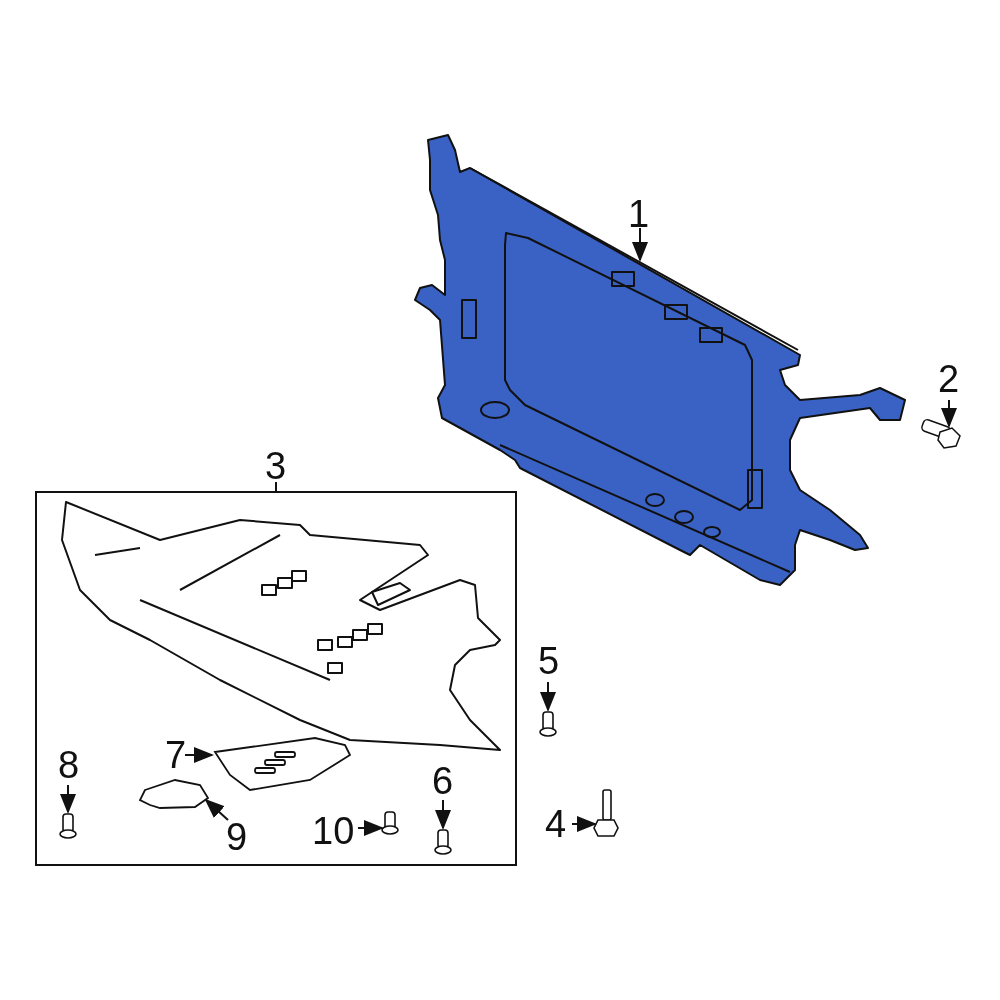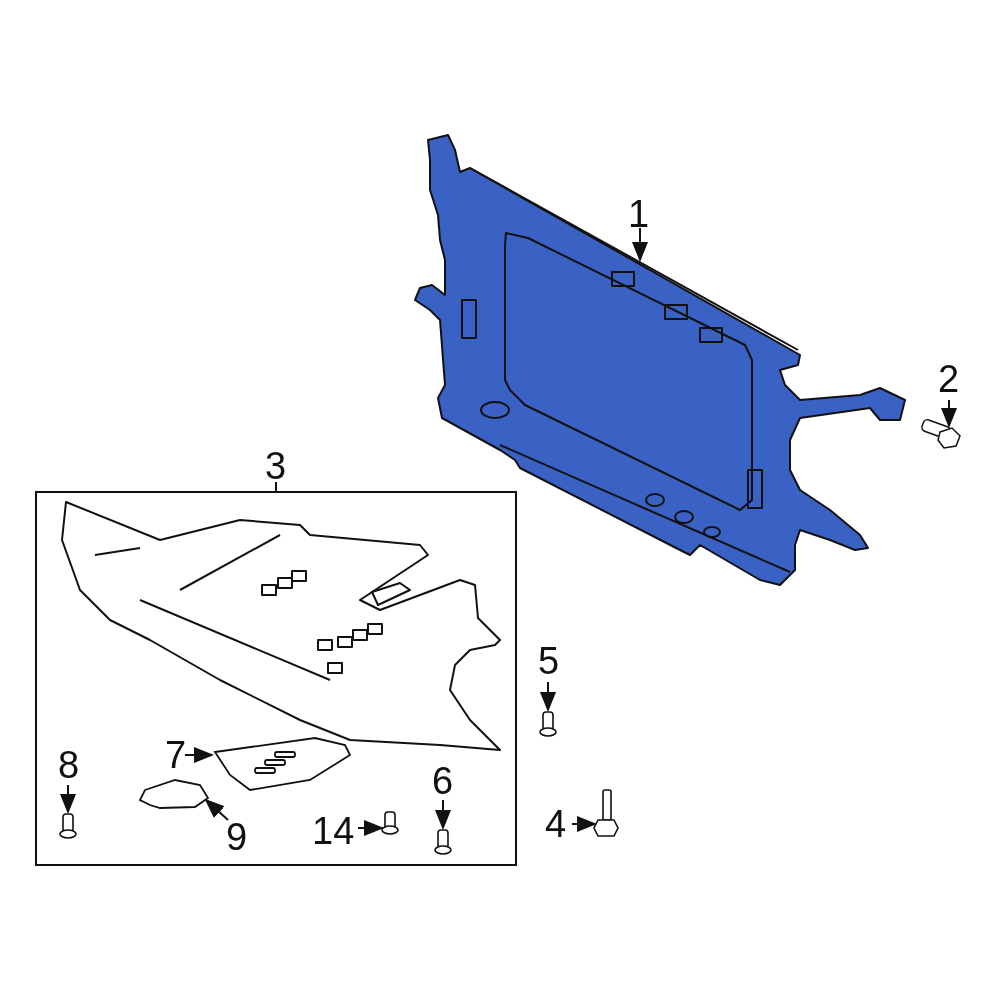--- a/index.html
+++ b/index.html
@@ -105,13 +105,13 @@
 
 <div class="callout" style="left:628px;top:195px;">1</div>
 <div class="callout" style="left:938px;top:360px;">2</div>
 <div class="callout" style="left:265px;top:447px;">3</div>
 <div class="callout" style="left:545px;top:805px;">4</div>
 <div class="callout" style="left:538px;top:642px;">5</div>
 <div class="callout" style="left:432px;top:762px;">6</div>
 <div class="callout" style="left:165px;top:736px;">7</div>
 <div class="callout" style="left:58px;top:746px;">8</div>
 <div class="callout" style="left:226px;top:818px;">9</div>
-<div class="callout" style="left:312px;top:812px;">14</div>
+<div class="callout" style="left:312px;top:812px;">10</div>
 
 </body></html>

